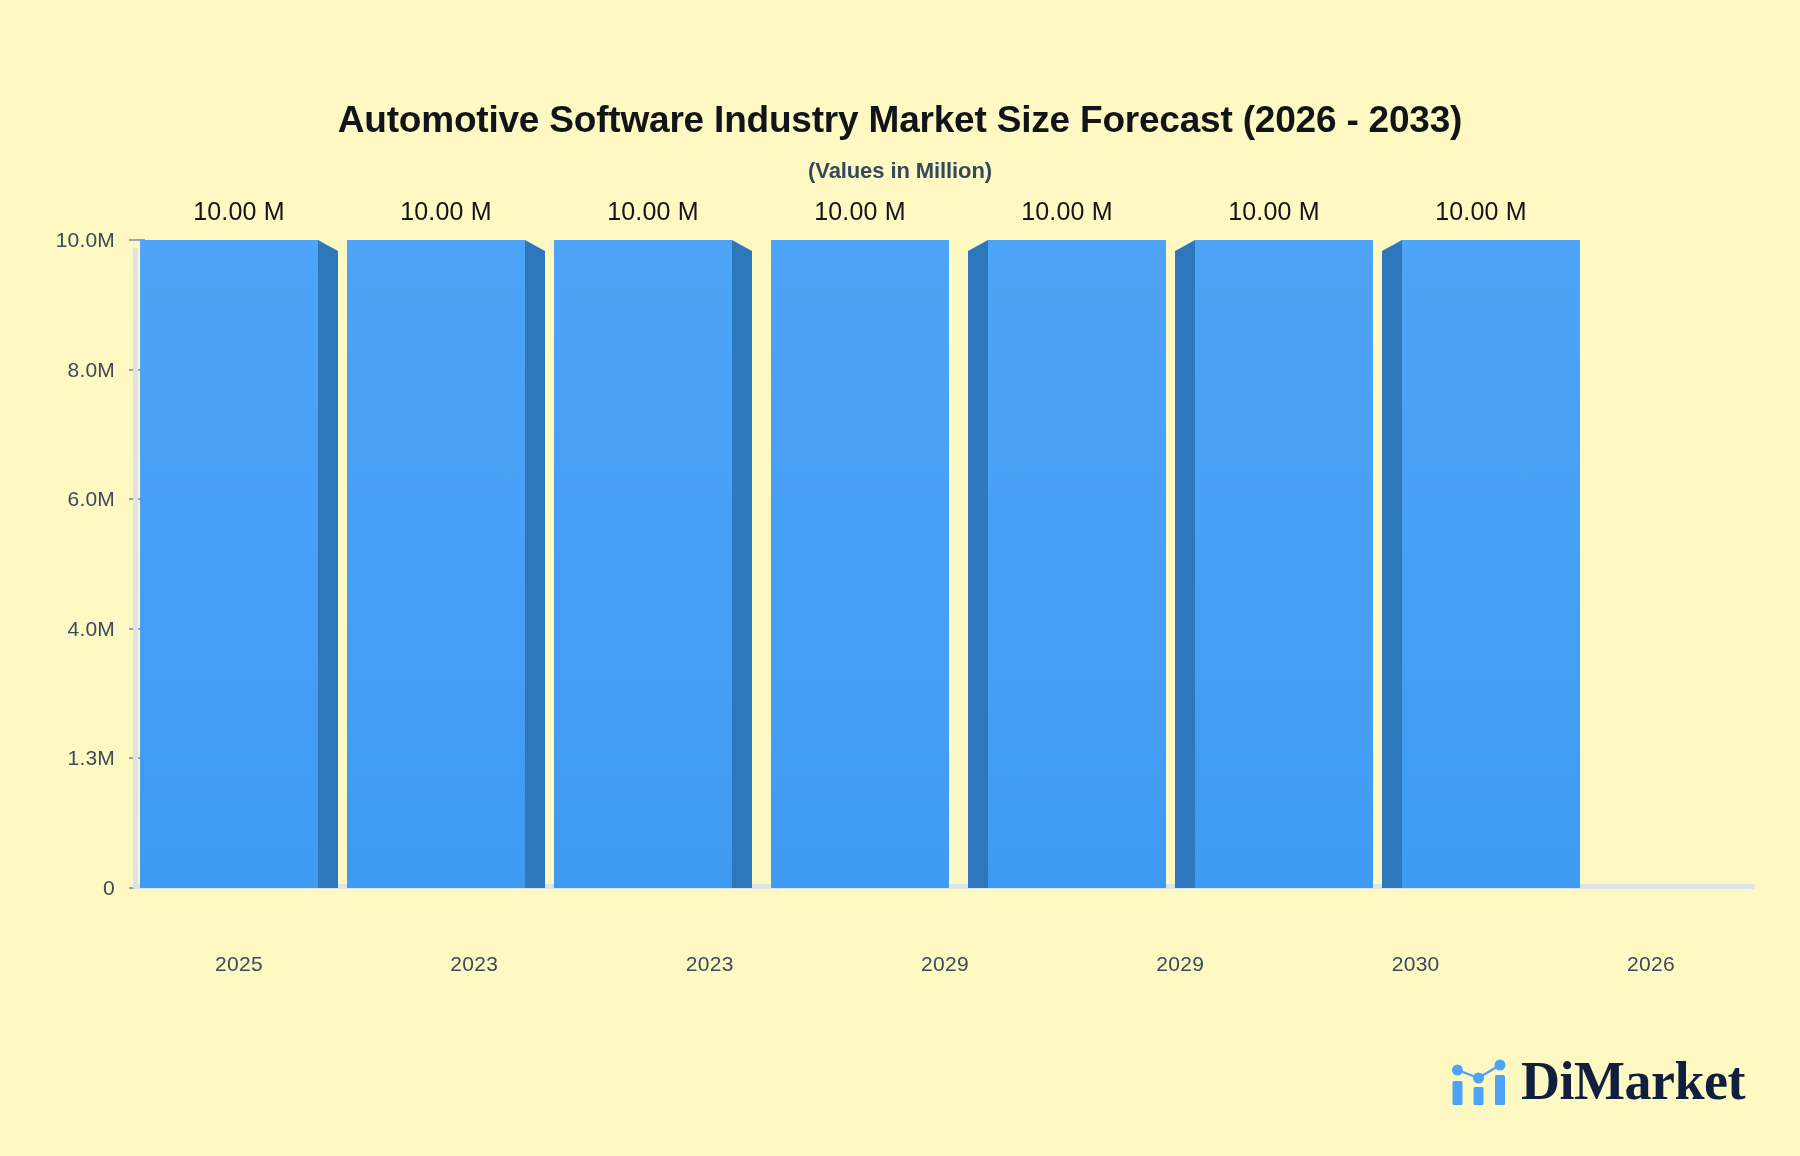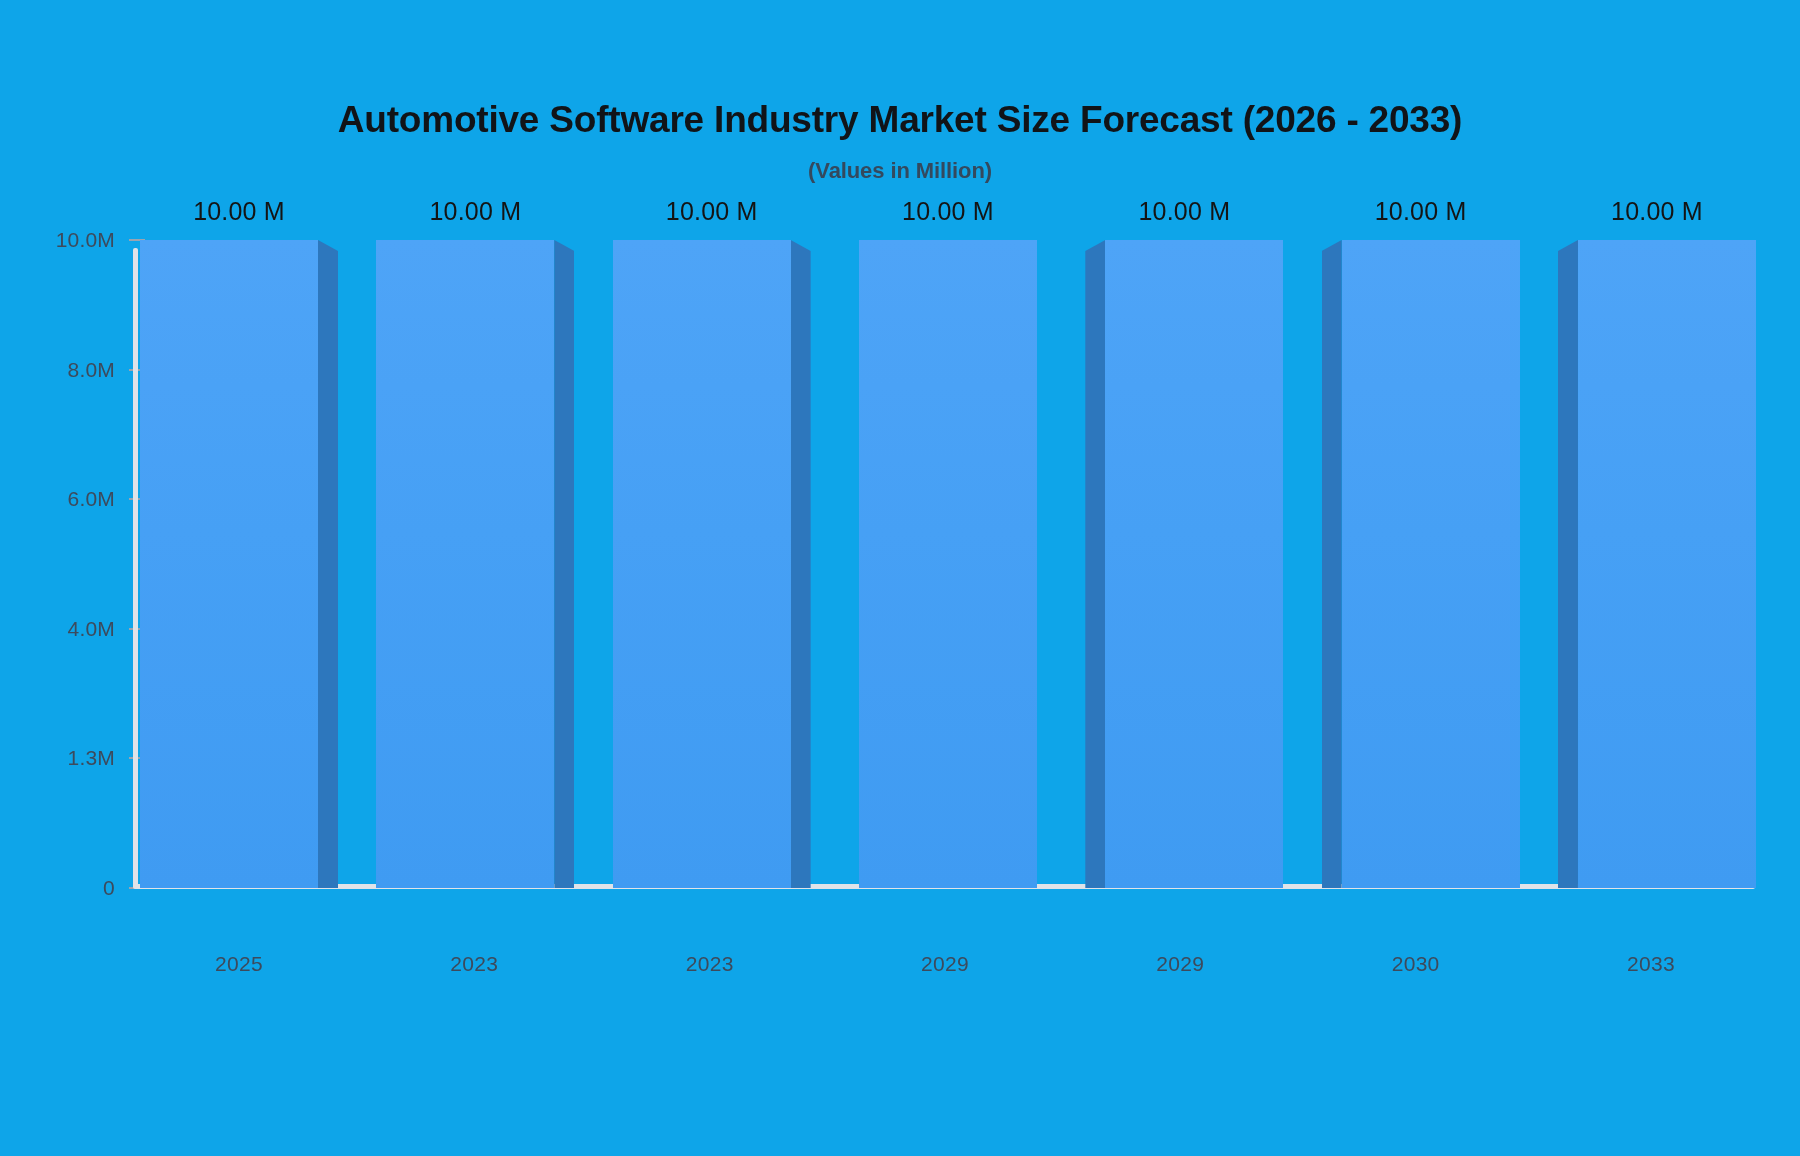--- a/index.html
+++ b/index.html
@@ -9,21 +9,21 @@
     height: 1156px;
     background: #ffffff;
     font-family: "Liberation Sans", sans-serif;
     overflow: hidden;
   }
 
   #page {
     position: relative;
     width: 1800px;
     height: 1156px;
-    background: #0ea5e9;
+    background: #fef9c3;
   }
 
   
   .title-block {
     position: absolute;
     top: 98px;
     left: 0;
     width: 1800px;
     text-align: center;
   }
@@ -101,21 +101,21 @@
     height: 5px;
     background: #dfe3e8;
     border-radius: 2px;
   }
 
   
   .bars {
     position: absolute;
     left: 140px;
     top: 0px;
-    width: 1616px;
+    width: 1440px;
     height: 648px;
     display: flex;
     align-items: flex-end;
     justify-content: space-between;
   }
   .bar-slot {
     position: relative;
     width: 198px;
     height: 100%;
     display: flex;
@@ -295,17 +295,29 @@
       </div>
   </div>
 
   <div class="xaxis">
       <div class="xtick">2025</div>
       <div class="xtick">2023</div>
       <div class="xtick">2023</div>
       <div class="xtick">2029</div>
       <div class="xtick">2029</div>
       <div class="xtick">2030</div>
-      <div class="xtick">2033</div>
+      <div class="xtick">2026</div>
     </div>
 
+  <div class="logo">
+    <svg class="logo-mark" width="56" height="50" viewBox="0 0 56 50">
+      <circle cx="6.5" cy="14" r="5.5" fill="#4da3f5"></circle>
+      <circle cx="27.5" cy="22" r="5.5" fill="#4da3f5"></circle>
+      <circle cx="49" cy="9" r="5.5" fill="#4da3f5"></circle>
+      <path d="M6.5 14 L27.5 22 L49 9" stroke="#4da3f5" stroke-width="2.4" fill="none"></path>
+      <rect x="1.5" y="25" width="10" height="24" rx="1.5" fill="#4da3f5"></rect>
+      <rect x="22.5" y="31" width="10" height="18" rx="1.5" fill="#4da3f5"></rect>
+      <rect x="44" y="19" width="10" height="30" rx="1.5" fill="#4da3f5"></rect>
+    </svg>
+    <span class="logo-text">DiMarket</span>
+  </div>
 
 </div>
 
 </body></html>

